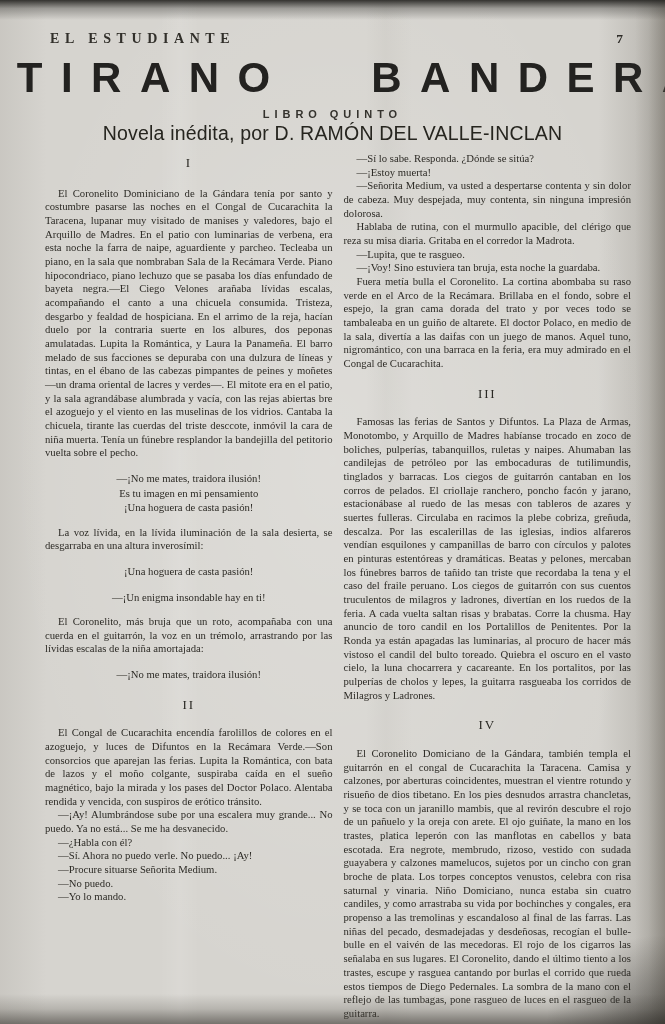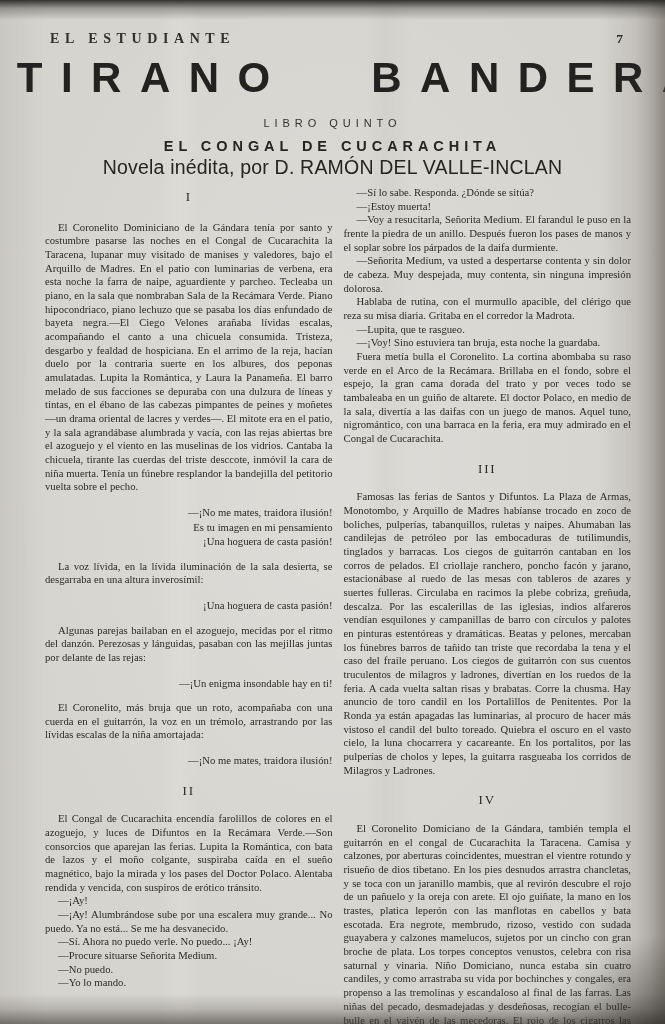--- a/index.html
+++ b/index.html
@@ -67,21 +67,21 @@
   .title{
     margin:7px 0 0;text-align:center;
     font-family:"Liberation Sans", sans-serif;
     font-weight:bold;font-size:42px;
     letter-spacing:0.44em;word-spacing:1.25em;
     color:#232220;white-space:nowrap;
     text-indent:0.4em;
   }
   .libro{
     text-align:center;font-family:"Liberation Sans", sans-serif;
-    font-size:11px;letter-spacing:0.45em;margin-top:15px;color:#34322d;
+    font-size:11px;letter-spacing:0.45em;margin-top:6px;color:#34322d;font-weight:bold;
   }
   .chapter{
     text-align:center;font-family:"Liberation Sans", sans-serif;
     font-weight:bold;font-size:14.5px;letter-spacing:0.34em;margin-top:9px;color:#262522;
   }
   .byline{
     text-align:center;font-family:"Liberation Sans", sans-serif;
     font-size:19.5px;margin-top:2px;color:#26251f;letter-spacing:0.01em;
   }
 
@@ -97,73 +97,70 @@
     text-align:justify;
     color:#2d2b26;
   }
   .para{margin:0;text-indent:13px;}
   .sec-head{
     text-align:center;font-size:13px;letter-spacing:0.14em;
     margin:15px 0 13px;color:#2a2924;
   }
   .col .sec-head:first-child{margin-top:3px;margin-bottom:15px;}
   .verse{text-align:center;margin:11px 0;}
-  .verse-line{line-height:1.36;text-align:right;}
+  .verse-line{line-height:1.36;}
 </style>
 </head>
 <body>
 
 <div class="page">
   <div class="streaks"></div>
 
   <header>
     <div class="mast-row">
       <span class="masthead">EL ESTUDIANTE</span>
       <span class="page-number">7</span>
     </div>
     <h1 class="title">TIRANO BANDERAS</h1>
     <div class="libro">LIBRO QUINTO</div>
-    <div class="chapter">EL CONGAL DE CUCARACHITA</div>
     <div class="byline">Novela inédita, por D. RAMÓN DEL VALLE-INCLAN</div>
   </header>
 
   <main class="columns">
     <section class="col">
         <div class="sec-head">I</div>
         <p class="para">El Coronelito Dominiciano de la Gándara tenía por santo y costumbre pasarse las noches en el Congal de Cucarachita la Taracena, lupanar muy visitado de manises y valedores, bajo el Arquillo de Madres. En el patio con luminarias de verbena, era esta noche la farra de naipe, aguardiente y parcheo. Tecleaba un piano, en la sala que nombraban Sala de la Recámara Verde. Piano hipocondriaco, piano lechuzo que se pasaba los días enfundado de bayeta negra.—El Ciego Velones arañaba lívidas escalas, acompañando el canto a una chicuela consumida. Tristeza, desgarbo y fealdad de hospiciana. En el arrimo de la reja, hacían duelo por la contraria suerte en los albures, dos peponas amulatadas. Lupita la Romántica, y Laura la Panameña. El barro melado de sus facciones se depuraba con una dulzura de líneas y tintas, en el ébano de las cabezas pimpantes de peines y moñetes —un drama oriental de lacres y verdes—. El mitote era en el patio, y la sala agrandábase alumbrada y vacía, con las rejas abiertas bre el azoguejo y el viento en las muselinas de los vidrios. Cantaba la chicuela, tirante las cuerdas del triste desccote, inmóvil la cara de niña muerta. Tenía un fúnebre resplandor la bandejilla del petitorio vuelta sobre el pecho.</p>
         <div class="verse">
           <div class="verse-line">—¡No me mates, traidora ilusión!</div>
           <div class="verse-line">Es tu imagen en mi pensamiento</div>
           <div class="verse-line">¡Una hoguera de casta pasión!</div>
         </div>
         <p class="para">La voz lívida, en la lívida iluminación de la sala desierta, se desgarraba en una altura inverosímil:</p>
         <div class="verse">
           <div class="verse-line">¡Una hoguera de casta pasión!</div>
         </div>
-        <p class="para">Algunas parejas bailaban en el azoguejo, mecidas por el ritmo del danzón. Perezosas y lánguidas, pasaban con las mejillas juntas por delante de las rejas:</p>
         <div class="verse">
           <div class="verse-line">—¡Un enigma insondable hay en ti!</div>
         </div>
         <p class="para">El Coronelito, más bruja que un roto, acompañaba con una cuerda en el guitarrón, la voz en un trémolo, arrastrando por las lívidas escalas de la niña amortajada:</p>
         <div class="verse">
           <div class="verse-line">—¡No me mates, traidora ilusión!</div>
         </div>
         <div class="sec-head">II</div>
         <p class="para">El Congal de Cucarachita encendía farolillos de colores en el azoguejo, y luces de Difuntos en la Recámara Verde.—Son consorcios que aparejan las ferias. Lupita la Romántica, con bata de lazos y el moño colgante, suspiraba caída en el sueño magnético, bajo la mirada y los pases del Doctor Polaco. Alentaba rendida y vencida, con suspiros de erótico tránsito.</p>
-        <p class="para">—¡Ay!</p>
         <p class="para">—¡Ay! Alumbrándose sube por una escalera muy grande... No puedo. Ya no está... Se me ha desvanecido.</p>
+        <p class="para">—¿Habla con él?</p>
         <p class="para">—Sí. Ahora no puedo verle. No puedo... ¡Ay!</p>
         <p class="para">—Procure situarse Señorita Medium.</p>
         <p class="para">—No puedo.</p>
         <p class="para">—Yo lo mando.</p>
       </section>
     <section class="col">
         <p class="para">—Sí lo sabe. Responda. ¿Dónde se sitúa?</p>
         <p class="para">—¡Estoy muerta!</p>
-        <p class="para">—Voy a resucitarla, Señorita Medium. El farandul le puso en la frente la piedra de un anillo. Después fueron los pases de manos y el soplar sobre los párpados de la daifa durmiente.</p>
         <p class="para">—Señorita Medium, va usted a despertarse contenta y sin dolor de cabeza. Muy despejada, muy contenta, sin ninguna impresión dolorosa.</p>
         <p class="para">Hablaba de rutina, con el murmullo apacible, del clérigo que reza su misa diaria. Gritaba en el corredor la Madrota.</p>
         <p class="para">—Lupita, que te rasgueo.</p>
         <p class="para">—¡Voy! Sino estuviera tan bruja, esta noche la guardaba.</p>
         <p class="para">Fuera metía bulla el Coronelito. La cortina abombaba su raso verde en el Arco de la Recámara. Brillaba en el fondo, sobre el espejo, la gran cama dorada del trato y por veces todo se tambaleaba en un guiño de altarete. El doctor Polaco, en medio de la sala, divertía a las daifas con un juego de manos. Aquel tuno, nigromántico, con una barraca en la feria, era muy admirado en el Congal de Cucarachita.</p>
         <div class="sec-head">III</div>
         <p class="para">Famosas las ferias de Santos y Difuntos. La Plaza de Armas, Monotombo, y Arquillo de Madres habíanse trocado en zoco de boliches, pulperías, tabanquillos, ruletas y naipes. Ahumaban las candilejas de petróleo por las embocaduras de tutilimundis, tinglados y barracas. Los ciegos de guitarrón cantaban en los corros de pelados. El criollaje ranchero, poncho facón y jarano, estacionábase al ruedo de las mesas con tableros de azares y suertes fulleras. Circulaba en racimos la plebe cobriza, greñuda, descalza. Por las escalerillas de las iglesias, indios alfareros vendían esquilones y campanillas de barro con círculos y palotes en pinturas estentóreas y dramáticas. Beatas y pelones, mercaban los fúnebres barros de tañido tan triste que recordaba la tena y el caso del fraile peruano. Los ciegos de guitarrón con sus cuentos truculentos de milagros y ladrones, divertían en los ruedos de la feria. A cada vuelta saltan risas y brabatas. Corre la chusma. Hay anuncio de toro candil en los Portalillos de Penitentes. Por la Ronda ya están apagadas las luminarias, al procuro de hacer más vistoso el candil del bulto toreado. Quiebra el oscuro en el vasto cielo, la luna chocarrera y cacareante. En los portalitos, por las pulperías de cholos y lepes, la guitarra rasgueaba los corridos de Milagros y Ladrones.</p>
         <div class="sec-head">IV</div>
         <p class="para">El Coronelito Domiciano de la Gándara, también templa el guitarrón en el congal de Cucarachita la Taracena. Camisa y calzones, por aberturas coincidentes, muestran el vientre rotundo y risueño de dios tibetano. En los pies desnudos arrastra chancletas, y se toca con un jaranillo mambis, que al revirón descubre el rojo de un pañuelo y la oreja con arete. El ojo guiñate, la mano en los trastes, platica leperón con las manflotas en cabellos y bata escotada. Era negrote, membrudo, rizoso, vestido con sudada guayabera y calzones mamelucos, sujetos por un cincho con gran broche de plata. Los torpes conceptos venustos, celebra con risa saturnal y vinaria. Niño Domiciano, nunca estaba sin cuatro candiles, y como arrastraba su vida por bochinches y congales, era propenso a las tremolinas y escandaloso al final de las farras. Las niñas del pecado, desmadejadas y desdeñosas, recogían el bulle-bulle en el vaivén de las mecedoras. El rojo de los cigarros las señalaba en sus lugares. El Coronelito, dando el último tiento a los trastes, escupe y rasguea cantando por burlas el corrido que rueda estos tiempos de Diego Pedernales. La sombra de la mano con el reflejo de las tumbagas, pone rasgueo de luces en el rasgueo de la guitarra.</p>
       </section>

